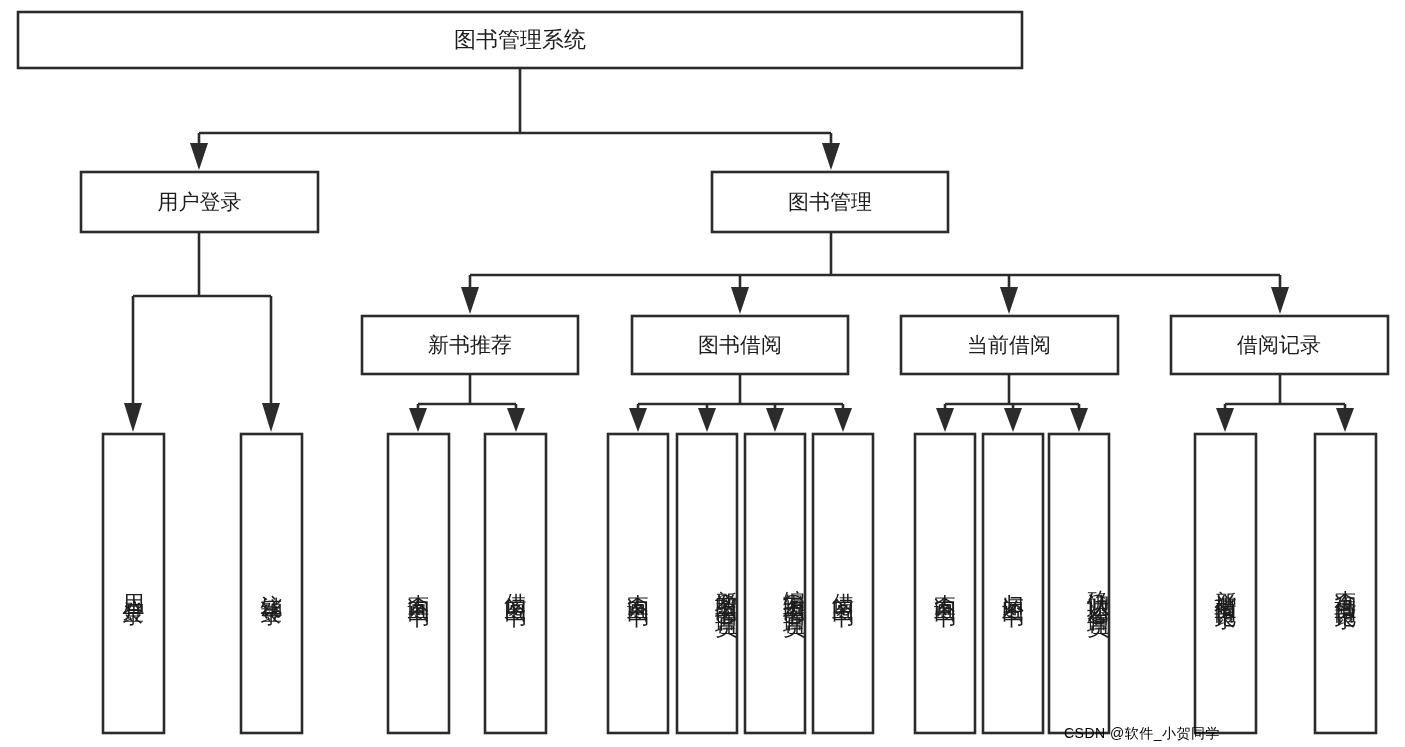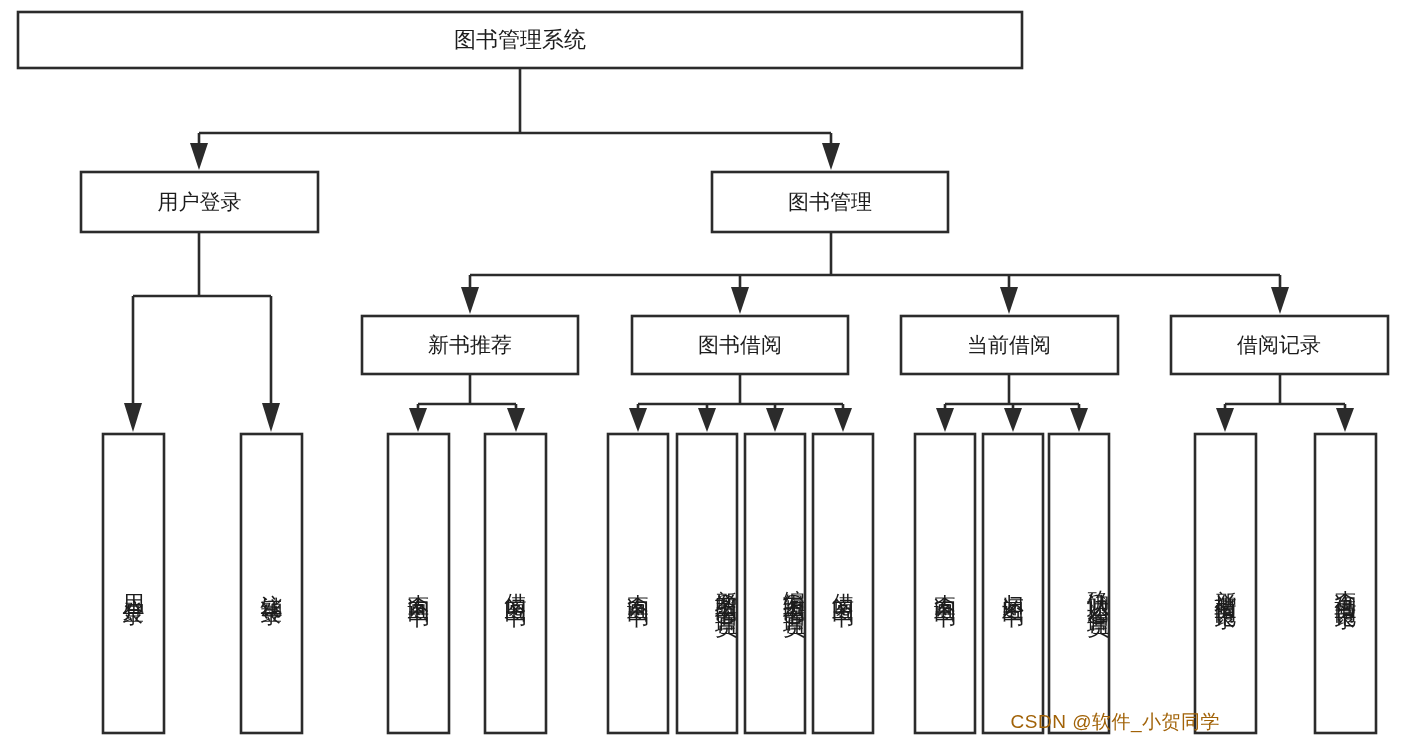--- a/index.html
+++ b/index.html
@@ -74,24 +74,24 @@
     color: #1c1c1c;
     white-space: nowrap;
     text-align: center;
     display: flex;
     align-items: center;
     justify-content: center;
   }
   .watermark {
     position: absolute;
     right: 8px;
-    bottom: 12px;
-    font-family: "Liberation Sans", "DejaVu Sans", sans-serif;
-    font-size: 19px;
-    color: #a16207;
+    bottom: 4px;
+    font-family: "Liberation Sans", "DejaVu Sans", sans-serif;
+    font-size: 14px;
+    color: #000000;
     letter-spacing: 0.5px;
     white-space: nowrap;
   }
 </style>
 </head>
 <body>
 
 <div id="diagram-root">
 
   <svg class="canvas" viewBox="0 0 1405 747" xmlns="http://www.w3.org/2000/svg">

